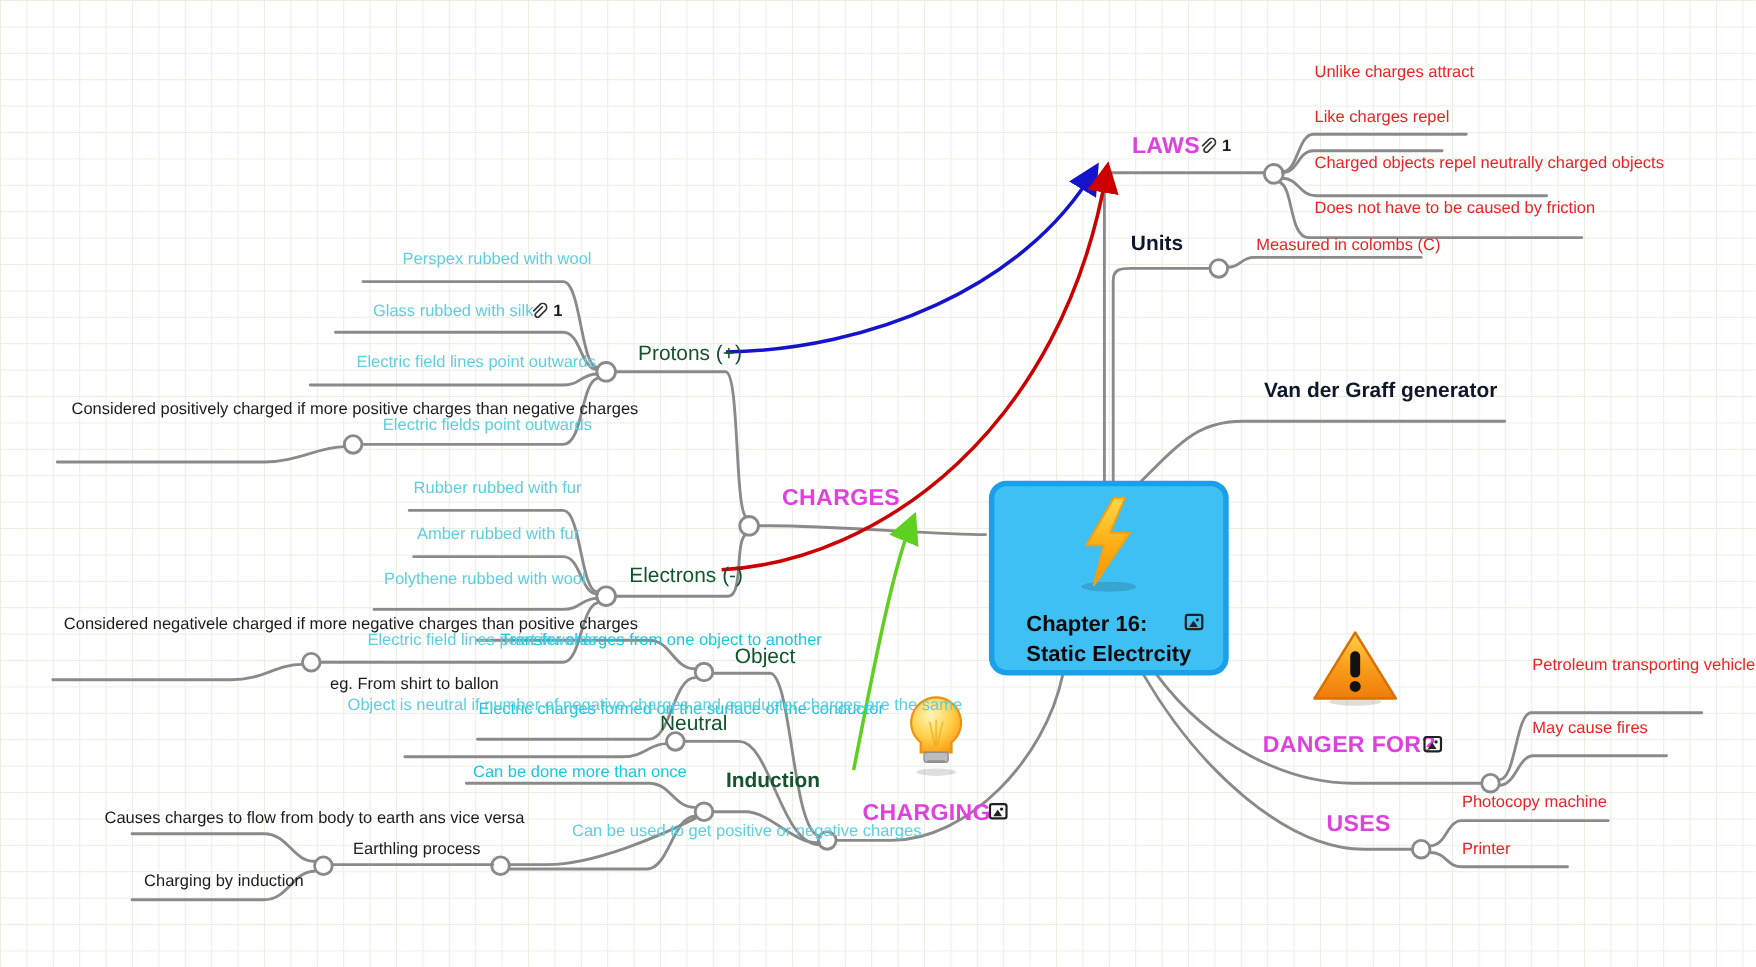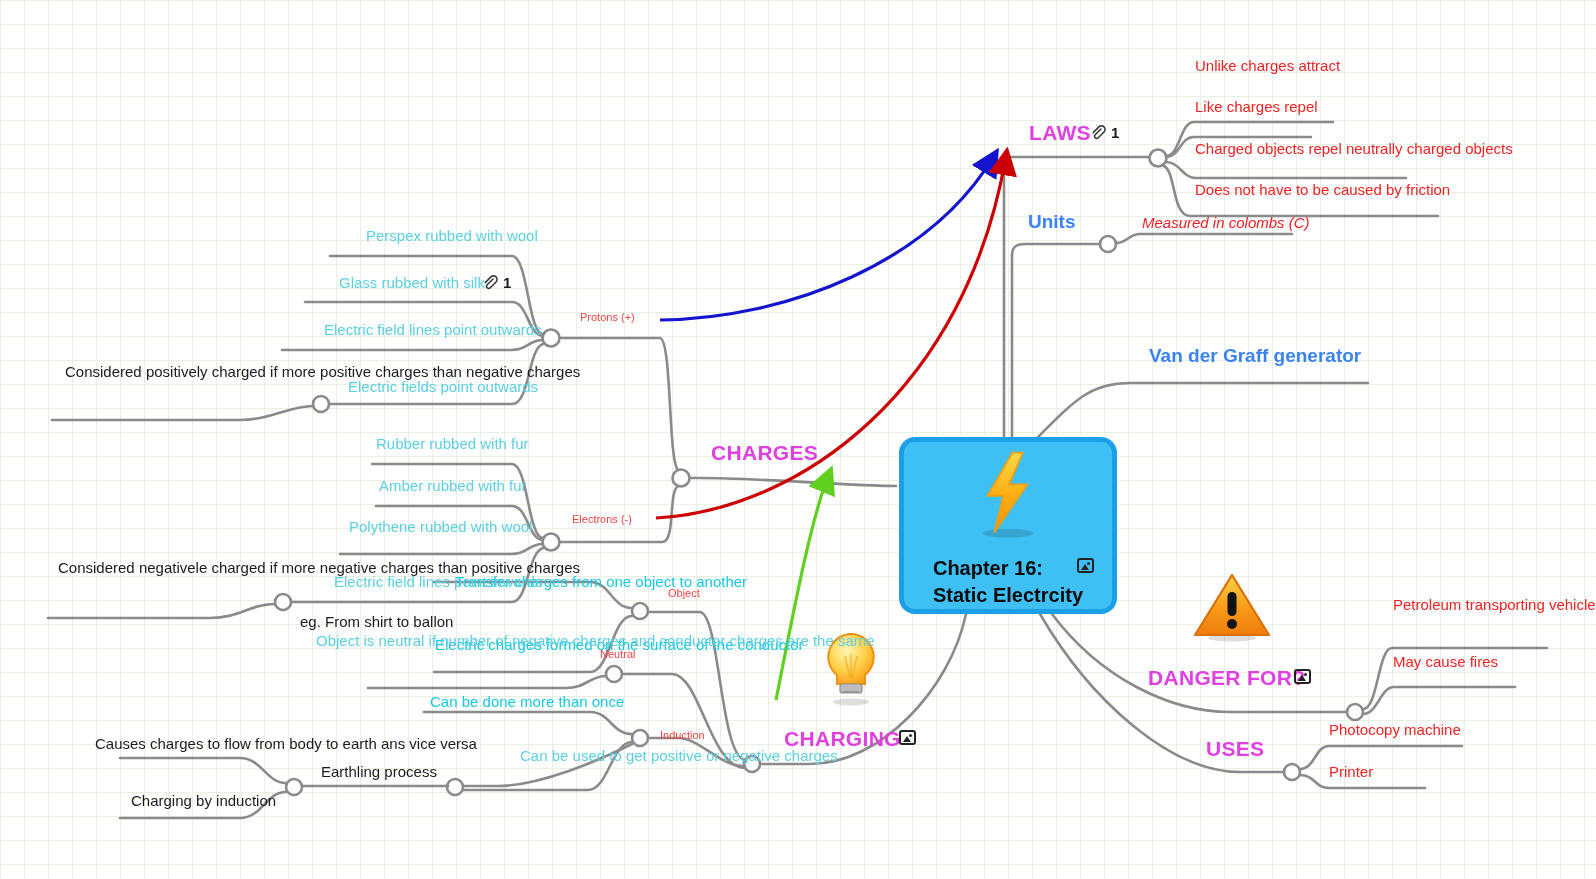--- a/index.html
+++ b/index.html
@@ -10,26 +10,26 @@
     background-image:
       linear-gradient(to right, #e8f0e2 1px, transparent 1px),
       linear-gradient(to bottom, #e8f0e2 1px, transparent 1px);
     background-size:24px 24px;
     position:relative;
   }
   #canvas{position:absolute;left:0;top:0;width:1596px;height:879px;}
   svg.edges{position:absolute;left:0;top:0;width:1596px;height:879px;pointer-events:none;}
   .lbl{position:absolute;white-space:pre;line-height:1.28;}
   .lbl-main{font-weight:bold;font-size:21px;color:#e040e0;letter-spacing:.3px;}
-  .lbl-main2{font-weight:bold;font-size:19px;color:#3b82f6;}
+  .lbl-main2{font-weight:bold;font-size:19px;color:#0f172a;}
   .lbl-red{font-size:15px;color:#ee2222;}
   .lbl-cyan{font-size:15px;color:#5ccfe0;}
   .lbl-cyan-b{font-size:15px;color:#18c8e0;}
   .lbl-black{font-size:15px;color:#1b1b1b;}
-  .lbl-red-b{font-size:11px;color:#ef4444;}
+  .lbl-red-b{font-size:19px;color:#14532d;}
   .central{
     position:absolute;left:899px;top:437px;width:218px;height:177px;
     background:#3fc0f5;border:5px solid #1b9fe8;border-radius:16px;
     box-sizing:border-box;display:flex;flex-direction:column;
     align-items:center;justify-content:flex-start;
   }
   .central-title{
     font-weight:bold;font-size:20px;color:#0a0a0a;text-align:left;
     line-height:1.35;margin-top:16px;white-space:pre-line;
   }
@@ -170,21 +170,21 @@
       <path d="M11,4 L5.2,9.8 a2.1,2.1 0 1 0 3,3 L14,7 a3.6,3.6 0 0 0 -5.1,-5.1 L3.2,7.6" fill="none" stroke="#333" stroke-width="1.5" stroke-linecap="round"></path>
     </svg>
     <span class="clip-count">1</span>
   </div>
   <div class="lbl lbl-red" style="left:1195px;top:56px;">Unlike charges attract</div>
   <div class="lbl lbl-red" style="left:1195px;top:97px;">Like charges repel</div>
   <div class="lbl lbl-red" style="left:1195px;top:139px;width:196px;">Charged objects repel neutrally charged objects</div>
   <div class="lbl lbl-red" style="left:1195px;top:180px;">Does not have to be caused by friction</div>
 
   <div class="lbl lbl-main2" style="left:1028px;top:210px;">Units</div>
-  <div class="lbl lbl-red" style="left:1142px;top:213px;font-style:italic;">Measured in colombs (C)</div>
+  <div class="lbl lbl-red" style="left:1142px;top:213px;">Measured in colombs (C)</div>
 
   <div class="lbl lbl-main2" style="left:1149px;top:344px;">Van der Graff generator</div>
 
   <svg class="warn-tri" style="position:absolute;left:1192px;top:572px;" viewBox="0 0 80 70">
     <defs>
       <linearGradient id="gwarn" x1="0" y1="0" x2="0" y2="1">
         <stop offset="0" stop-color="#ffd24a"></stop>
         <stop offset="0.55" stop-color="#f79b18"></stop>
         <stop offset="1" stop-color="#ef7d0a"></stop>
       </linearGradient>
@@ -220,21 +220,21 @@
   <div class="lbl lbl-main" style="left:784px;top:726px;">CHARGING</div>
   <span class="img-icon" style="position:absolute;left:899px;top:730px;"></span>
 
   <div class="lbl lbl-red-b" style="left:668px;top:586px;">Object</div>
   <div class="lbl lbl-cyan-b" style="left:455px;top:572px;width:156px;">Transfer charges from one object to another</div>
   <div class="lbl lbl-cyan-b" style="left:435px;top:635px;width:180px;">Electric charges formed on the surface of the conductor</div>
 
   <div class="lbl lbl-red-b" style="left:600px;top:647px;">Neutral</div>
   <div class="lbl lbl-cyan" style="left:316px;top:631px;width:236px;">Object is neutral if number of negative charges and conductor charges are the same</div>
 
-  <div class="lbl lbl-red-b" style="left:660px;top:728px;">Induction</div>
+  <div class="lbl lbl-red-b" style="left:660px;top:698px;font-weight:bold;">Induction</div>
   <div class="lbl lbl-cyan-b" style="left:430px;top:692px;">Can be done more than once</div>
   <div class="lbl lbl-cyan" style="left:484px;top:746px;width:124px;margin-left:36px;">Can be used to get positive or negative charges</div>
 
   <div class="lbl lbl-black" style="left:321px;top:762px;">Earthling process</div>
   <div class="lbl lbl-black" style="left:95px;top:734px;width:186px;">Causes charges to flow from body to earth ans vice versa</div>
   <div class="lbl lbl-black" style="left:131px;top:791px;">Charging by induction</div>
 
   <div class="lbl lbl-main" style="left:711px;top:440px;">CHARGES</div>
 
   <div class="lbl lbl-red-b" style="left:580px;top:310px;">Protons (+)</div>

